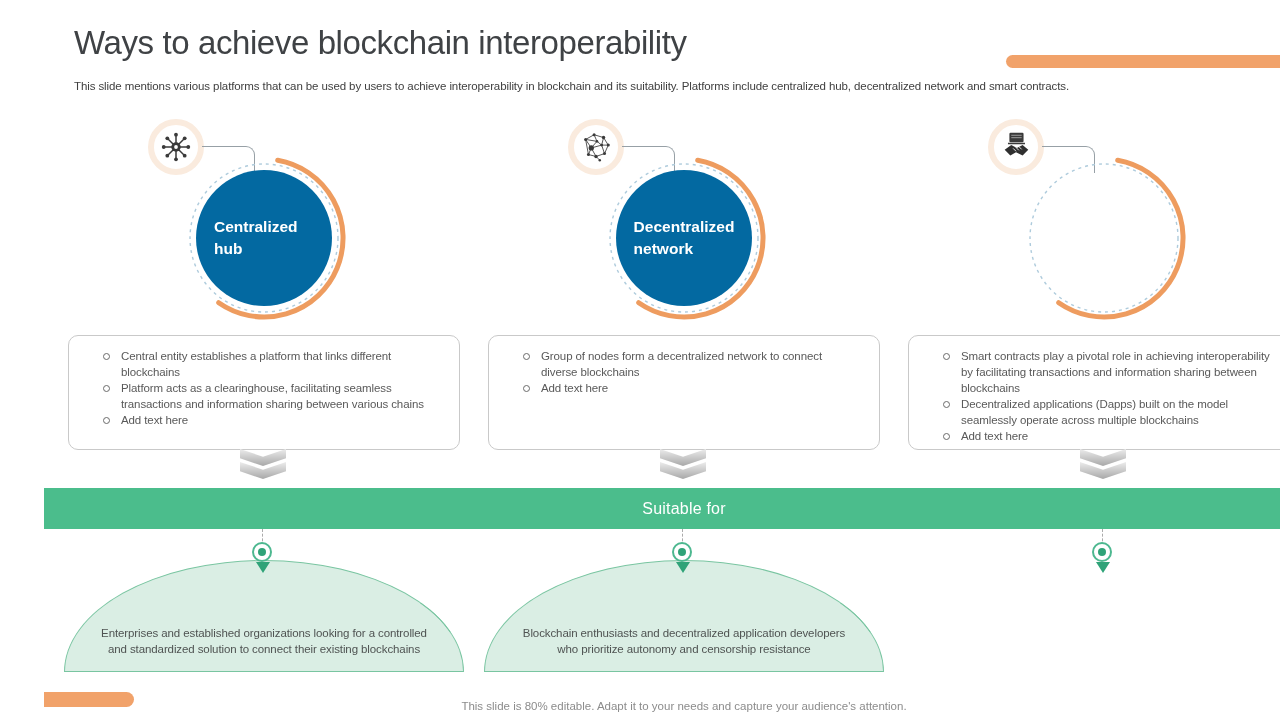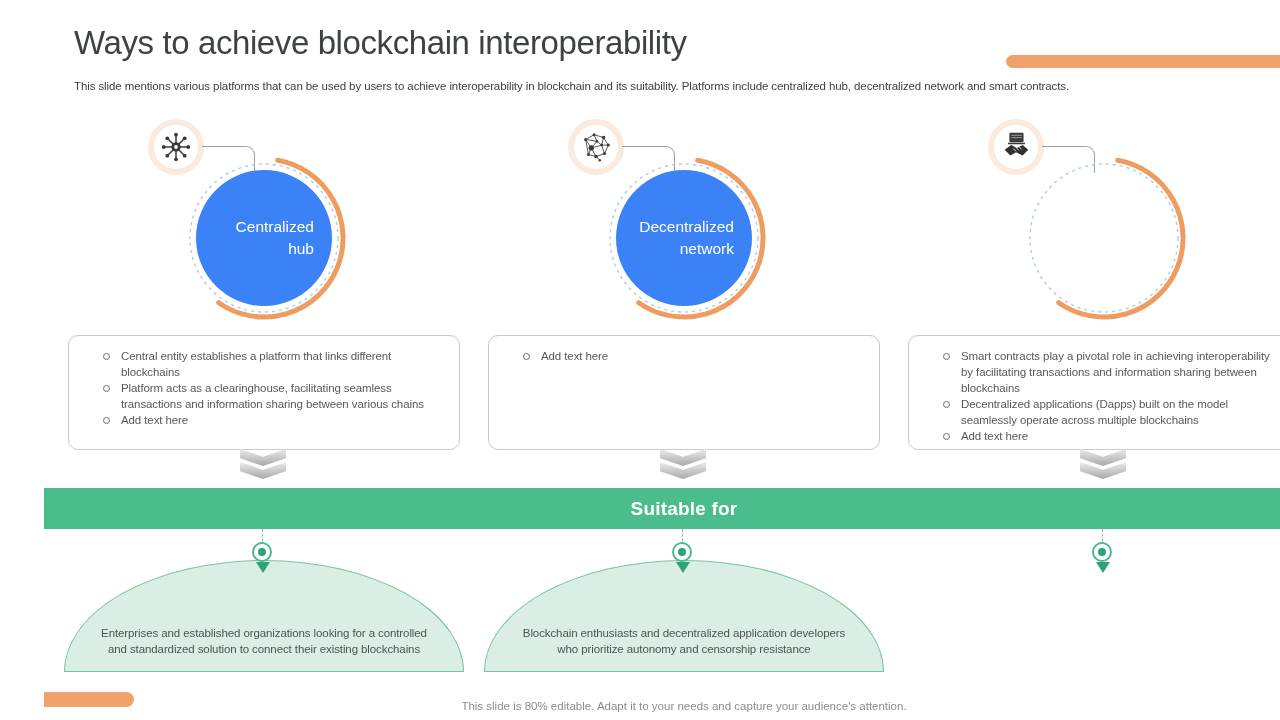--- a/index.html
+++ b/index.html
@@ -30,22 +30,22 @@
     display:flex; align-items:center; justify-content:center;
   }
   .connector {
     position:absolute; top:146px; width:52px; height:26px;
     border-top:1.5px solid #97A0A6; border-right:1.5px solid #97A0A6;
     border-top-right-radius:9px;
   }
   .ring-svg { position:absolute; top:153px; width:170px; height:170px; }
   .big-circle {
     position:absolute; top:170px; width:136px; height:136px; border-radius:50%;
-    background:#3b82f6; display:flex; align-items:center; justify-content:center;
-    text-align:right; color:#fff; font-weight:normal; font-size:15.5px; line-height:1.45;
+    background:#0369a1; display:flex; align-items:center; justify-content:center;
+    text-align:left; color:#fff; font-weight:bold; font-size:15.5px; line-height:1.45;
     padding:0 18px; box-sizing:border-box;
   }
   .bullet-box {
     position:absolute; top:335px; width:392px; height:115px; box-sizing:border-box;
     border:1px solid #C9C9C9; border-radius:10px; background:#fff;
   }
   .bullet-box ul { margin:12px 26px 0 30px; padding:0; list-style:none; }
   .bullet-box li {
     position:relative; padding-left:22px; font-size:11.5px; line-height:16px;
     color:#595959; letter-spacing:-0.1px;
@@ -60,21 +60,21 @@
     position:absolute; left:0; width:46px; height:17px;
     background:linear-gradient(#ECECEC, #A8A8A8);
     clip-path:polygon(0 0, 50% 45%, 100% 0, 100% 55%, 50% 100%, 0 55%);
   }
   .chev.second { top:13px; }
   
   .banner {
     position:absolute; left:0; top:488px; width:1280px; height:41px;
     background:#4BBD8C; display:flex; align-items:center; justify-content:center;
   }
-  .banner-label { color:#fff; font-weight:bold; font-size:19px; letter-spacing:0.2px; }
+  .banner-label { color:#fff; font-weight:normal; font-size:16px; letter-spacing:0.2px; }
   
   .dash-line {
     position:absolute; top:529px; height:17px; width:0;
     border-left:1.5px dashed #ABABAB;
   }
   .pin-circle {
     position:absolute; top:542px; width:16px; height:16px; background:#fff;
     border:2.5px solid #4DB890; border-radius:50%; z-index:4;
     display:flex; align-items:center; justify-content:center;
   }
@@ -193,20 +193,21 @@
   <div class="connector" style="left:578px;"></div>
   <svg class="ring-svg" style="left:555px;" viewBox="0 0 170 170">
     <circle cx="85" cy="85" r="74" fill="none" stroke="#AECBDC" stroke-width="1.4" stroke-dasharray="3 4"></circle>
     <path d="M 98.7 7.2 A 79 79 0 1 1 39.7 149.7" fill="none" stroke="#EE9C5F" stroke-width="5" stroke-linecap="round"></path>
   </svg>
   <div class="big-circle" style="left:572px;">
     <span>Decentralized network</span>
   </div>
   <div class="bullet-box" style="left:444px;">
     <ul>
+      <li>Group of nodes form a decentralized network to connect diverse blockchains</li>
       <li>Add text here</li>
     </ul>
   </div>
   <div class="chevrons" style="left:616px;">
     <div class="chev"></div>
       <div class="chev second"></div>
   </div>
   <div class="dash-line" style="left:638px;"></div>
   <div class="pin-circle" style="left:628px;">
       <div class="pin-dot"></div>

